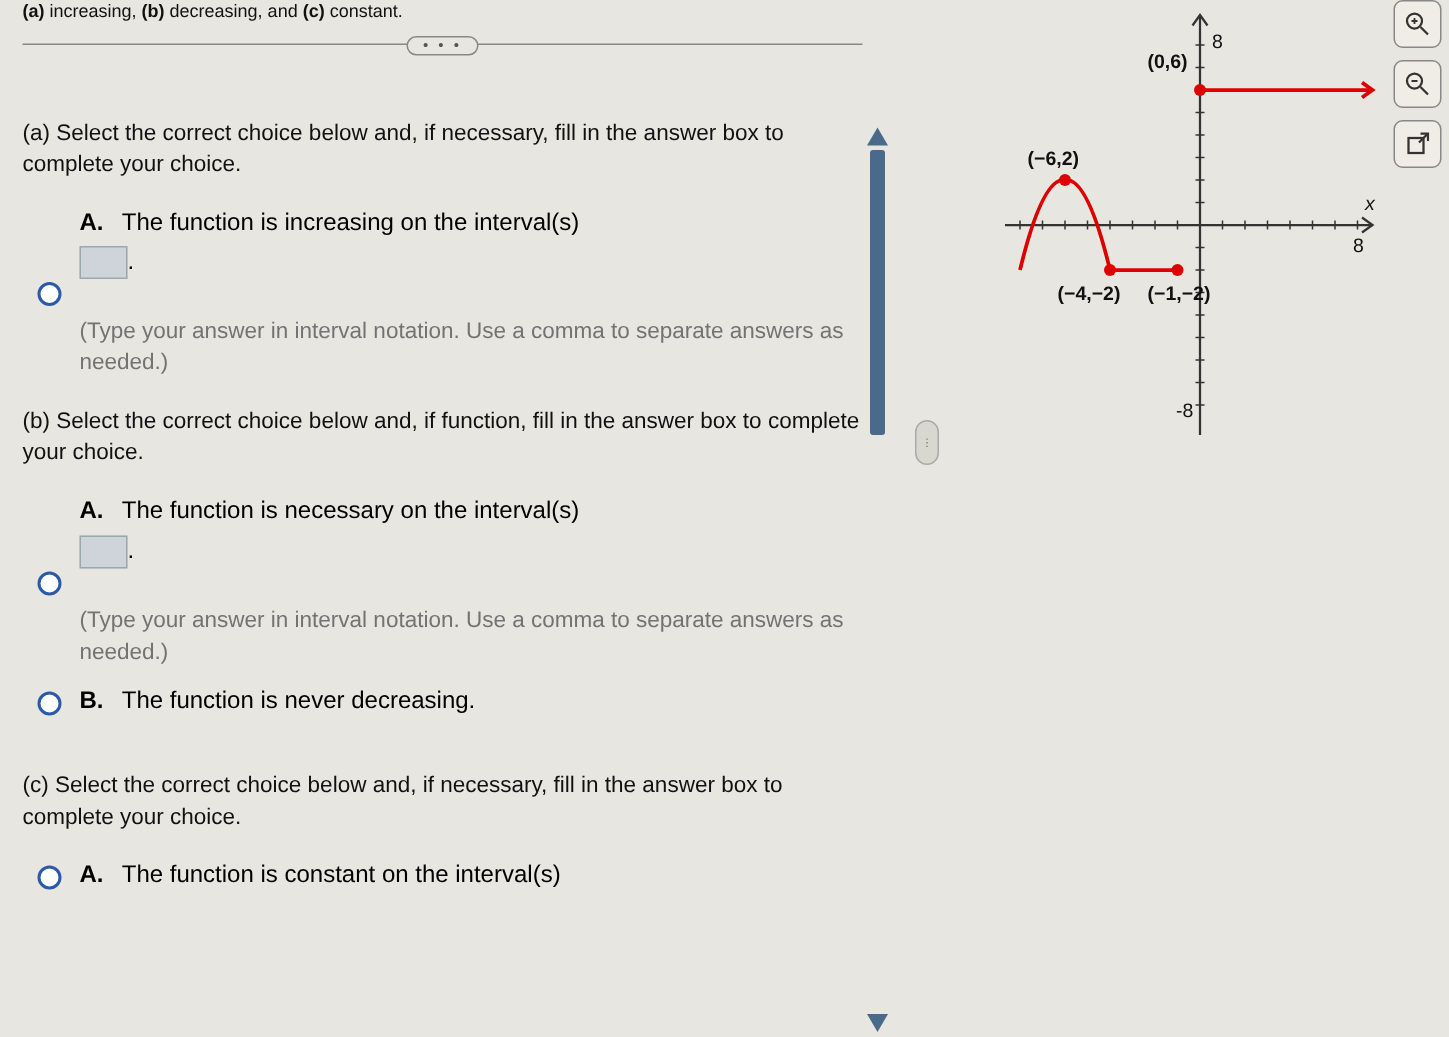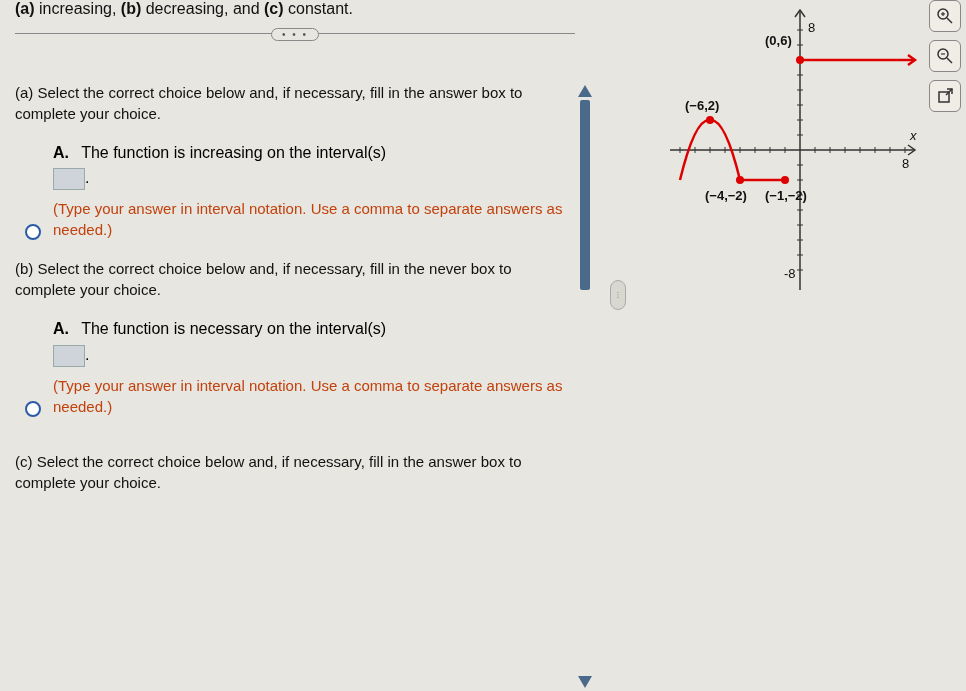--- a/index.html
+++ b/index.html
@@ -14,21 +14,21 @@
     .container {
       display: flex;
       height: 100%;
     }
     .left-panel {
       width: 590px;
       padding: 0 15px 15px 15px;
       position: relative;
     }
     .intro {
-      font-size: 16px;
+      font-size: 12px;
       color: #111;
       padding-bottom: 15px;
     }
     .intro b { font-weight: bold; }
     .divider-wrap {
       border-top: 1px solid #888;
       padding-top: 0;
       position: relative;
       margin-bottom: 30px;
       text-align: center;
@@ -46,21 +46,21 @@
       letter-spacing: 2px;
     }
     .question {
       font-size: 15px;
       color: #111;
       margin-bottom: 18px;
       line-height: 1.4;
     }
     .choice {
       display: flex;
-      align-items: flex-end;
+      align-items: center;
       margin: 12px 0 12px 10px;
     }
     .radio {
       width: 16px;
       height: 16px;
       border: 2px solid #2a5aa8;
       border-radius: 50%;
       flex-shrink: 0;
       margin-top: 2px;
       margin-right: 12px;
@@ -80,22 +80,22 @@
       display: inline-block;
       width: 32px;
       height: 22px;
       background: #cfd4da;
       border: 1px solid #9aa;
       vertical-align: middle;
       margin: 4px 0;
     }
     .hint {
       font-size: 15px;
-      color: #c2410c;
-      margin-top: 4px;
+      color: #737373;
+      margin-top: 20px;
     }
     .scrollbar {
       position: absolute;
       right: 0;
       top: 100px;
       width: 10px;
       height: 190px;
       background: #4a6a8a;
       border-radius: 2px;
     }
@@ -197,35 +197,49 @@
       <div class="radio"></div>
       <div class="choice-body">
         <span class="choice-label">A.</span>
         <span>The function is increasing on the interval(s)</span>
         <div><span class="answer-box"></span>.</div>
         <div class="hint">(Type your answer in interval notation. Use a comma to separate answers as needed.)</div>
       </div>
     </div>
 
 
-    <div class="question" style="margin-top:18px">(b) Select the correct choice below and, if necessary, fill in the never box to complete your choice.</div>
+    <div class="question" style="margin-top:18px">(b) Select the correct choice below and, if function, fill in the answer box to complete your choice.</div>
 
     <div class="choice">
       <div class="radio"></div>
       <div class="choice-body">
         <span class="choice-label">A.</span>
         <span>The function is necessary on the interval(s)</span>
         <div><span class="answer-box"></span>.</div>
         <div class="hint">(Type your answer in interval notation. Use a comma to separate answers as needed.)</div>
       </div>
     </div>
 
+    <div class="choice">
+      <div class="radio"></div>
+      <div class="choice-body">
+        <span class="choice-label">B.</span>
+        <span>The function is never decreasing.</span>
+      </div>
+    </div>
 
     <div class="question" style="margin-top:34px">(c) Select the correct choice below and, if necessary, fill in the answer box to complete your choice.</div>
 
+    <div class="choice">
+      <div class="radio"></div>
+      <div class="choice-body">
+        <span class="choice-label">A.</span>
+        <span>The function is constant on the interval(s)</span>
+      </div>
+    </div>
 
     <div class="scroll-up"></div>
     <div class="scrollbar"></div>
     <div class="scroll-down"></div>
   </div>
 </div>
 
 <div class="center-scroll">
   <div class="center-thumb">⋮</div>
 </div>

